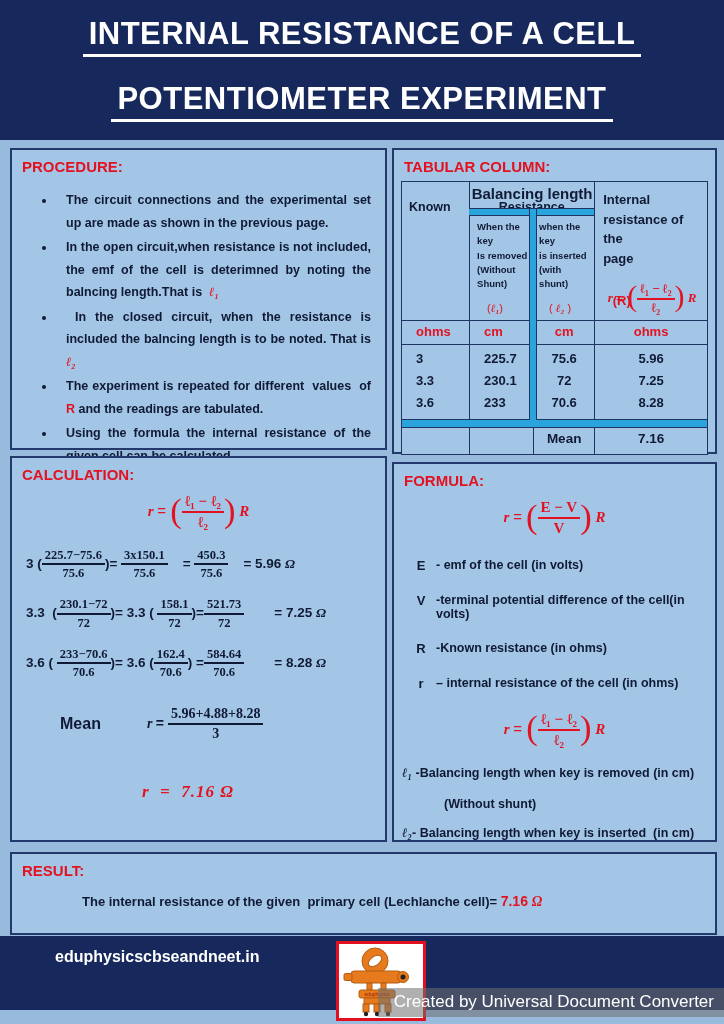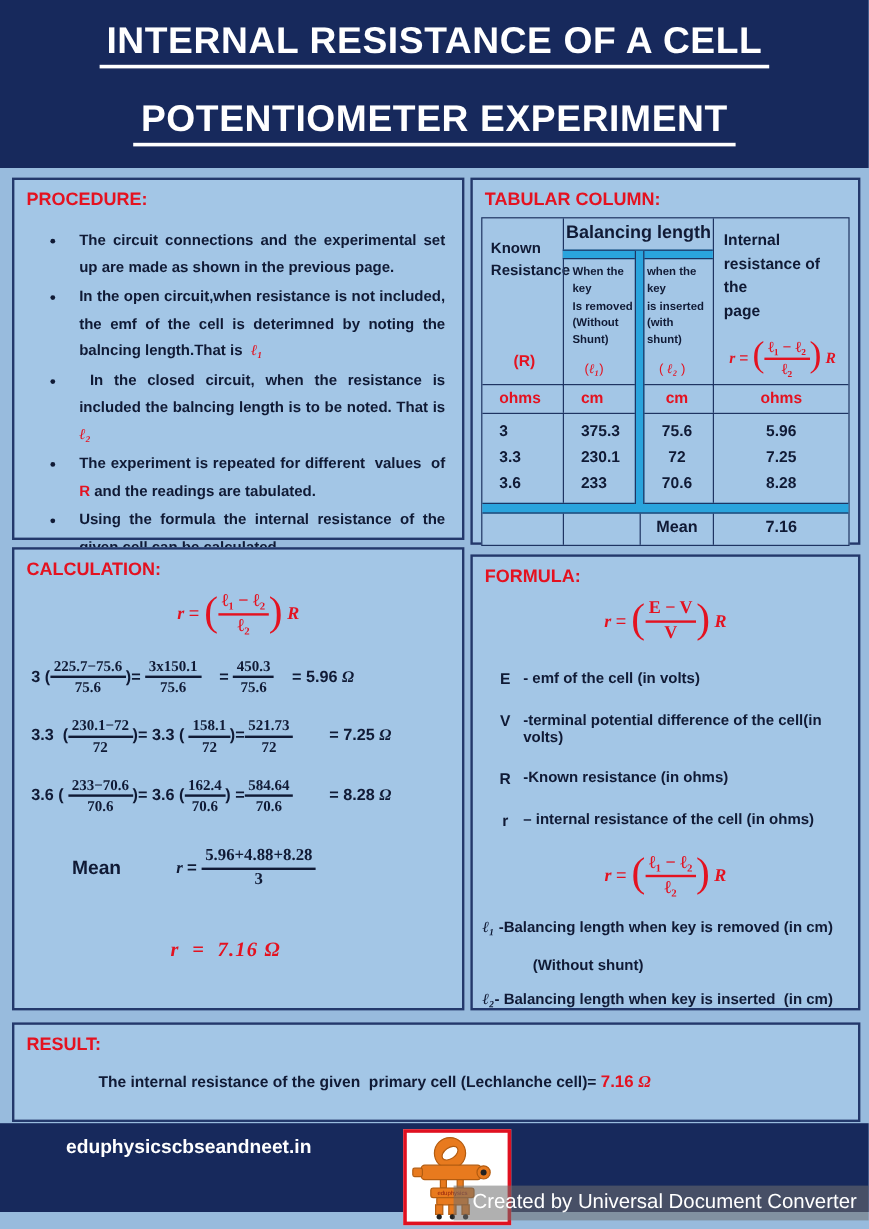--- a/index.html
+++ b/index.html
@@ -48,21 +48,21 @@
   #proc-list { margin:14px 14px 0 44px; }
   #proc-list li { color:#101a35; font-size:12.5px; font-weight:bold; line-height:1.8;
                   text-align:justify; padding-left:10px; margin-bottom:2px; }
 
   
   #ttable { position:relative; margin:6px 7px 0 7px; border:1px solid #1e3462; background:#a3c6e6; }
   .trow { display:grid; grid-template-columns:22% 21% 20% 37%; }
   .thead-grid { display:grid; grid-template-columns:22% 41% 37%; height:138px; }
   .hcell { border-left:1px solid #1e3462; }
   .hcell:first-child { border-left:none; }
-  #cell-known { display:flex; flex-direction:column; padding:16px 4px 14px 7px; }
+  #cell-known { display:flex; flex-direction:row; padding:16px 4px 14px 7px;gap:48px; }
   #cell-known .kline { color:#101a35; font-size:12.5px; font-weight:bold; line-height:1.45; }
   #cell-known .kr { margin-top:auto; text-align:center; font-size:13px; font-weight:bold; }
   #cell-group { display:flex; flex-direction:column; }
   #group-title { height:26px; text-align:center; color:#101a35; font-size:15px; font-weight:bold; padding-top:3px; }
   #sub-row { flex:1; display:flex; }
   .subcell { width:50%; display:flex; flex-direction:column; padding:12px 4px 4px 7px; }
   .subcell .sline { color:#101a35; font-size:9.5px; font-weight:bold; line-height:1.5; }
   .subcell .ssym { margin-top:auto; font-size:11px; text-align:left; padding:0 0 4px 10px; }
   #cell-internal { padding:8px 6px 6px 8px; display:flex; flex-direction:column; }
   #cell-internal .iline { color:#101a35; font-size:13px; font-weight:bold; line-height:1.5; }
@@ -170,21 +170,21 @@
           <div class="tcell red ac">cm</div>
           <div class="tcell red ac">ohms</div>
         </div>
       <div class="trow tdata" id="data-row">
           <div class="tcell al">
             <div class="val">3</div>
             <div class="val">3.3</div>
             <div class="val">3.6</div>
           </div>
           <div class="tcell al">
-            <div class="val">375.3</div>
+            <div class="val">225.7</div>
             <div class="val">230.1</div>
             <div class="val">233</div>
           </div>
           <div class="tcell ac">
             <div class="val">75.6</div>
             <div class="val">72</div>
             <div class="val">70.6</div>
           </div>
           <div class="tcell ac">
             <div class="val">5.96</div>

